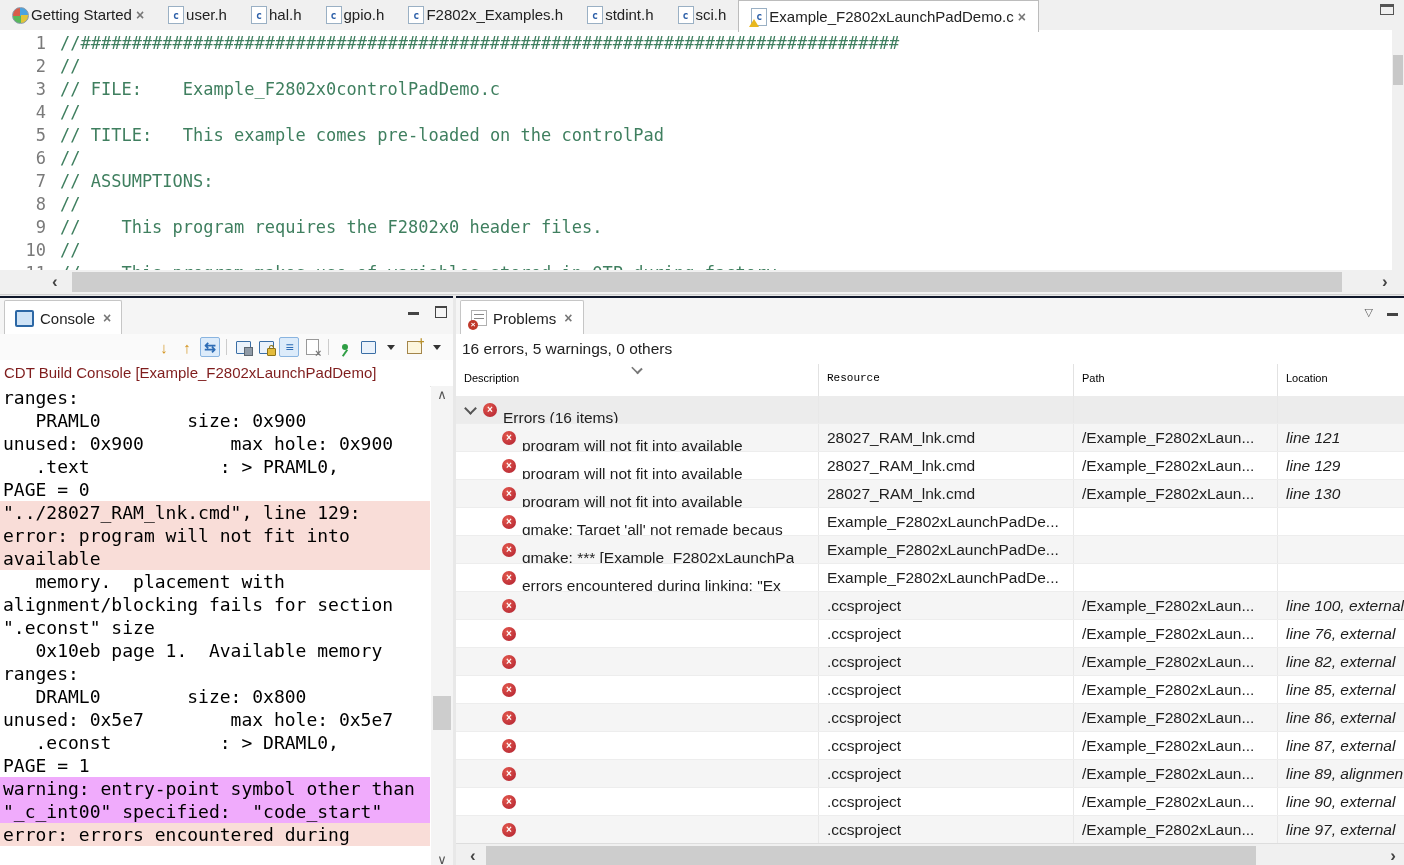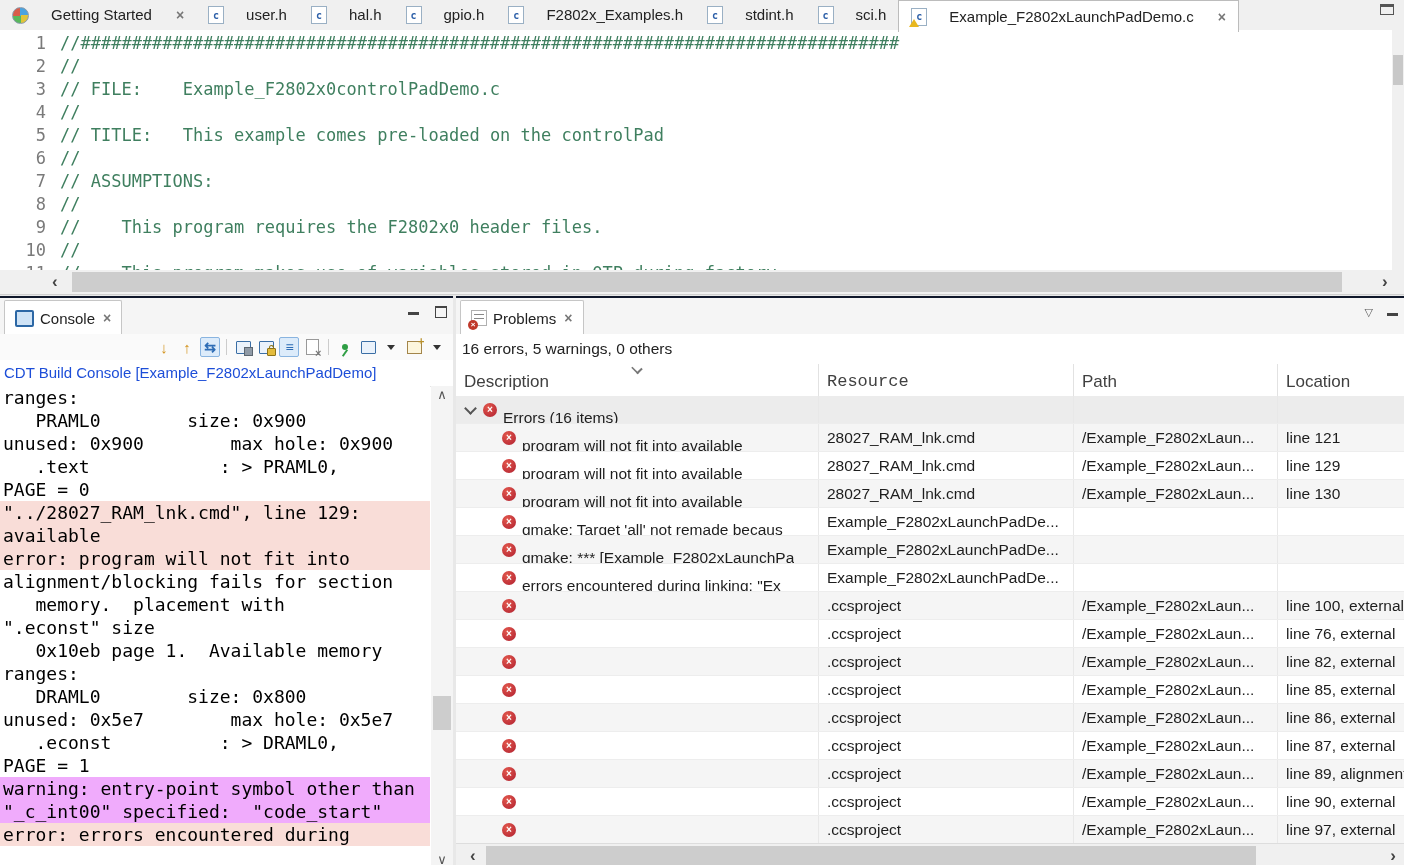--- a/index.html
+++ b/index.html
@@ -1,21 +1,21 @@
 <!DOCTYPE html>
 <html><head>
 <meta charset="utf-8">
 <style>
   html,body{margin:0;padding:0;}
   body{width:1404px;height:865px;overflow:hidden;position:relative;background:#e8e8e8;
        font-family:"Liberation Sans",sans-serif;font-size:15px;color:#333;}
   
   #tabbar{position:absolute;left:0;top:0;width:1404px;height:30px;background:#f0f0f0;
           border-bottom:2px solid #4d79b8;display:flex;align-items:stretch;}
-  .tab{display:flex;align-items:center;gap:22px;padding:0 12px;color:#222;white-space:nowrap;
+  .tab{display:flex;align-items:center;gap:2px;padding:0 12px;color:#222;white-space:nowrap;
        font-size:15px;position:relative;}
   .tab .tlabel{margin-top:-1px;}
   .tab.active{background:#fff;border:1px solid #bcbcbc;border-bottom:none;margin-bottom:-2px;z-index:2;}
   .closex{color:#777;font-size:14px;font-weight:bold;margin-left:2px;cursor:default;}
   .fico{width:14px;height:16px;border:1px solid #9ab0c4;background:#fff;position:relative;
         display:flex;align-items:center;justify-content:center;flex:0 0 14px;}
   .fico i{font-style:normal;color:#2c5fa8;font-size:10px;font-weight:bold;font-family:"DejaVu Sans Mono",monospace;}
   .warnov{position:absolute;left:-3px;bottom:-2px;width:0;height:0;
           border-left:5px solid transparent;border-right:5px solid transparent;border-bottom:8px solid #e8b820;}
   .gsico{width:15px;height:15px;border-radius:50%;flex:0 0 15px;
@@ -64,21 +64,21 @@
                      border-bottom:none;border-radius:3px 3px 0 0;}
   .wrapg{color:#2d6cb5;font-size:14px;font-weight:bold;letter-spacing:-1px;}
   .docic{width:11px;height:14px;border:1px solid #999;background:#fff;position:relative;}
   .docic:after{content:"×";position:absolute;right:-4px;bottom:-5px;color:#777;font-weight:bold;font-size:11px;}
   .pinic{width:6px;height:6px;background:#2f9e44;border-radius:50%;position:relative;}
   .pinic:after{content:"";position:absolute;left:2px;top:5px;width:2px;height:8px;background:#2f9e44;transform:rotate(35deg);}
   .ddown{width:0;height:0;border-left:4px solid transparent;border-right:4px solid transparent;border-top:5px solid #333;}
   .openc{width:13px;height:11px;border:1px solid #a3854a;background:#fdf6dd;position:relative;}
   .openc:after{content:"+";position:absolute;right:-4px;top:-7px;color:#b8912c;font-weight:bold;font-size:11px;}
   #console-title{position:absolute;left:0;top:62px;right:0;height:26px;line-height:26px;padding-left:4px;
-                 font-size:15px;color:#1d4ed8;border-bottom:1px solid #e4e4e4;background:#fff;white-space:nowrap;overflow:hidden;}
+                 font-size:15px;color:#7f1d1d;border-bottom:1px solid #e4e4e4;background:#fff;white-space:nowrap;overflow:hidden;}
   #console-output{position:absolute;left:0;top:88px;width:430px;bottom:0;overflow:hidden;background:#fff;
                   font-family:"DejaVu Sans Mono","Liberation Mono",monospace;font-size:18px;}
   .con-line{height:23px;line-height:23px;white-space:pre;padding-left:3px;color:#000;}
   .hl-error{background:#f9ddd8;}
   .hl-warning{background:#f0abfc;}
   #console-vscroll{position:absolute;right:0;top:88px;width:22px;bottom:0;background:#f4f4f4;}
   .vsarr{position:absolute;left:0;width:22px;height:16px;display:flex;align-items:center;justify-content:center;
          color:#555;font-size:13px;}
   #console-vthumb{position:absolute;left:2px;top:310px;width:18px;height:34px;background:#cdcdcd;}
   
@@ -86,32 +86,32 @@
   .probico{width:14px;height:14px;position:relative;flex:0 0 14px;background:#fff;border:1px solid #b0b0b0;}
   .probico:before{content:"";position:absolute;left:2px;top:3px;right:2px;height:1px;background:#888;
                   box-shadow:0 4px 0 #888;}
   .probico:after{content:"×";position:absolute;left:-4px;bottom:-5px;width:10px;height:10px;line-height:10px;
                  background:#c0392b;color:#fff;border-radius:50%;font-size:8px;text-align:center;font-weight:bold;}
   #problems-minmax{position:absolute;top:8px;right:6px;display:flex;gap:14px;align-items:center;color:#555;}
   .viewmenu{font-size:11px;color:#555;}
   #problems-summary{position:absolute;left:0;top:36px;right:0;height:30px;line-height:30px;padding-left:6px;
                     font-size:15.5px;color:#222;background:#fff;}
   #problems-header{position:absolute;left:0;top:66px;right:0;height:32px;background:#fff;border-bottom:1px solid #d6d6d6;
-                   display:flex;font-size:17px;color:#404040;}
+                   display:flex;font-size:11px;color:#000000;}
   .hcell{box-sizing:border-box;border-right:1px solid #e2e2e2;padding:8px 0 0 8px;position:relative;}
   .h-desc{width:363px;}.h-res{width:255px;font-family:Liberation Mono, monospace;}.h-path{width:204px;}.h-loc{flex:1;border-right:none;}
   .sortchev{position:absolute;left:50%;top:0px;width:7px;height:7px;border-right:2px solid #777;
             border-bottom:2px solid #777;transform:translateX(-50%) rotate(45deg) scale(1,.8);}
   #problems-rows{position:absolute;left:0;top:98px;right:0;height:448px;overflow:hidden;}
   .prow{height:28px;display:flex;align-items:center;border-bottom:1px solid #ededed;box-sizing:border-box;background:#fff;}
   .prow.alt{background:#f5f5f5;}
   .prow.group{background:#ececec;}
   .cell{box-sizing:border-box;height:100%;display:flex;align-items:center;overflow:hidden;white-space:nowrap;
         border-right:1px solid #e8e8e8;padding-left:8px;font-size:15.5px;color:#1d1d1d;}
-  .c-desc{width:363px;}.c-res{width:255px;}.c-path{width:204px;}.c-loc{flex:1;border-right:none;}
+  .c-desc{width:363px;}.c-res{width:255px;}.c-path{width:204px;}.c-loc{flex:1;border-right:none;font-style:italic;}
   .tree-chev{width:7px;height:7px;border-right:2px solid #555;border-bottom:2px solid #555;
              transform:rotate(45deg);margin:0 8px 3px 2px;flex:0 0 7px;}
   .err-ic{width:14px;height:14px;border-radius:50%;background:radial-gradient(circle at 35% 30%,#e2574c,#b02030);
           color:#fff;font-size:10px;font-weight:bold;line-height:14px;text-align:center;margin-right:6px;flex:0 0 14px;
           font-family:"Liberation Sans",sans-serif;}
   .prow:not(.group) .err-ic{margin-left:38px;}
   .dtext{overflow:hidden;white-space:nowrap;margin-top:16px;}
   #problems-hscroll{position:absolute;left:0;right:0;bottom:0;height:23px;background:#f0f0f0;border-top:1px solid #ddd;}
   #problems-hthumb{position:absolute;left:30px;top:2px;width:770px;height:19px;background:#cdcdcd;}
 </style>
@@ -246,24 +246,24 @@
       </span>
   </div>
   <div id="console-title">CDT Build Console [Example_F2802xLaunchPadDemo]</div>
   <div id="console-output">
       <div class="con-line">ranges:</div>
       <div class="con-line">   PRAML0        size: 0x900</div>
       <div class="con-line">unused: 0x900        max hole: 0x900</div>
       <div class="con-line">   .text            : &gt; PRAML0,</div>
       <div class="con-line">PAGE = 0</div>
       <div class="con-line hl-error">"../28027_RAM_lnk.cmd", line 129:</div>
+      <div class="con-line hl-error">error: program will not fit into</div>
       <div class="con-line hl-error">available</div>
-      <div class="con-line hl-error">error: program will not fit into</div>
+      <div class="con-line">   memory.  placement with</div>
       <div class="con-line">alignment/blocking fails for section</div>
-      <div class="con-line">   memory.  placement with</div>
       <div class="con-line">".econst" size</div>
       <div class="con-line">   0x10eb page 1.  Available memory</div>
       <div class="con-line">ranges:</div>
       <div class="con-line">   DRAML0        size: 0x800</div>
       <div class="con-line">unused: 0x5e7        max hole: 0x5e7</div>
       <div class="con-line">   .econst          : &gt; DRAML0,</div>
       <div class="con-line">PAGE = 1</div>
       <div class="con-line hl-warning">warning: entry-point symbol other than</div>
       <div class="con-line hl-warning">"_c_int00" specified:  "code_start"</div>
       <div class="con-line hl-error">error: errors encountered during</div>

